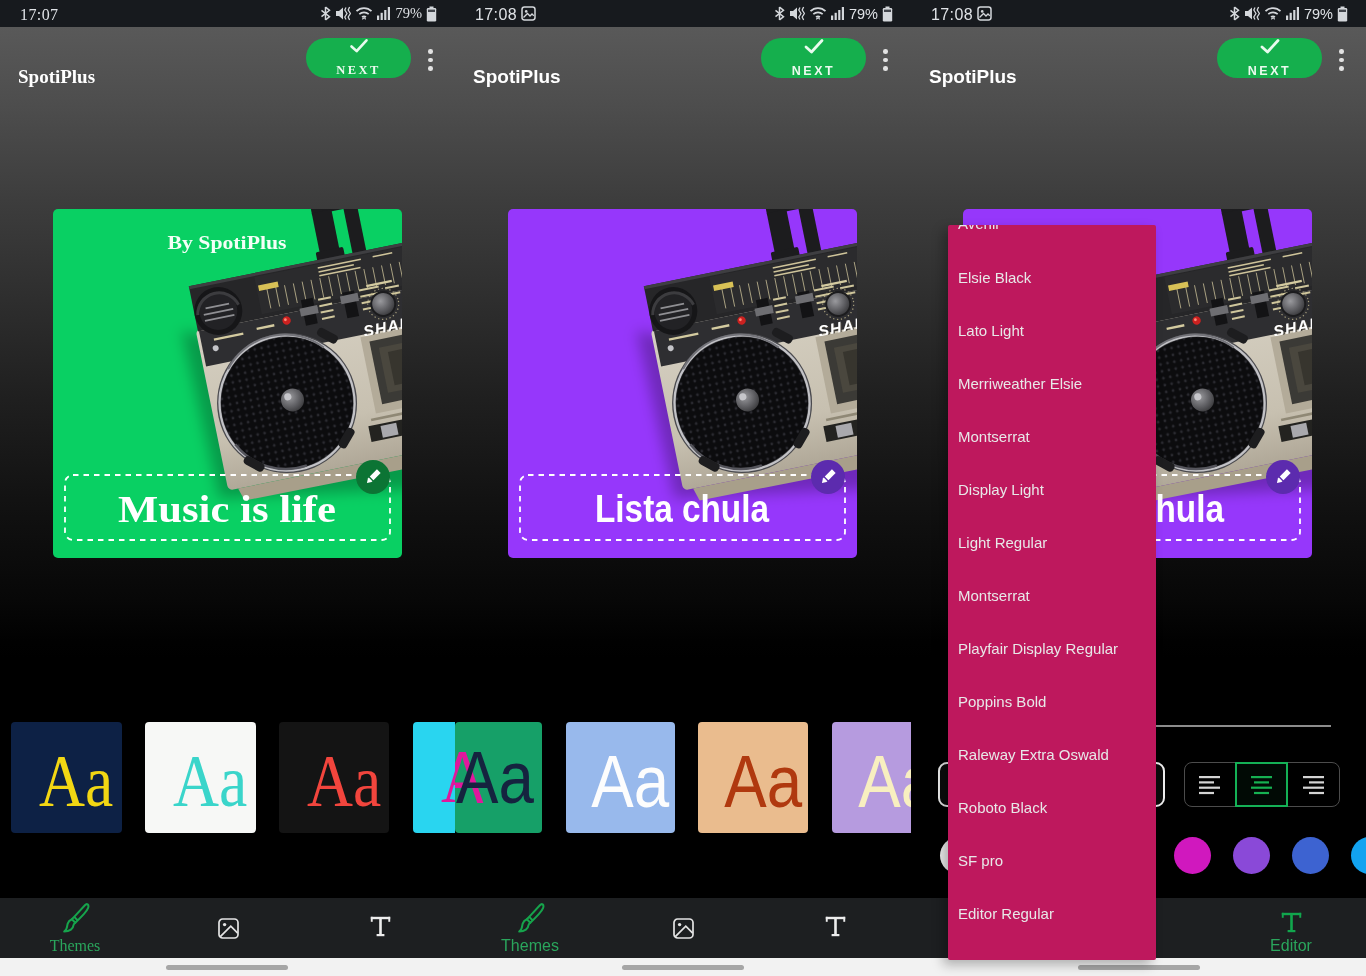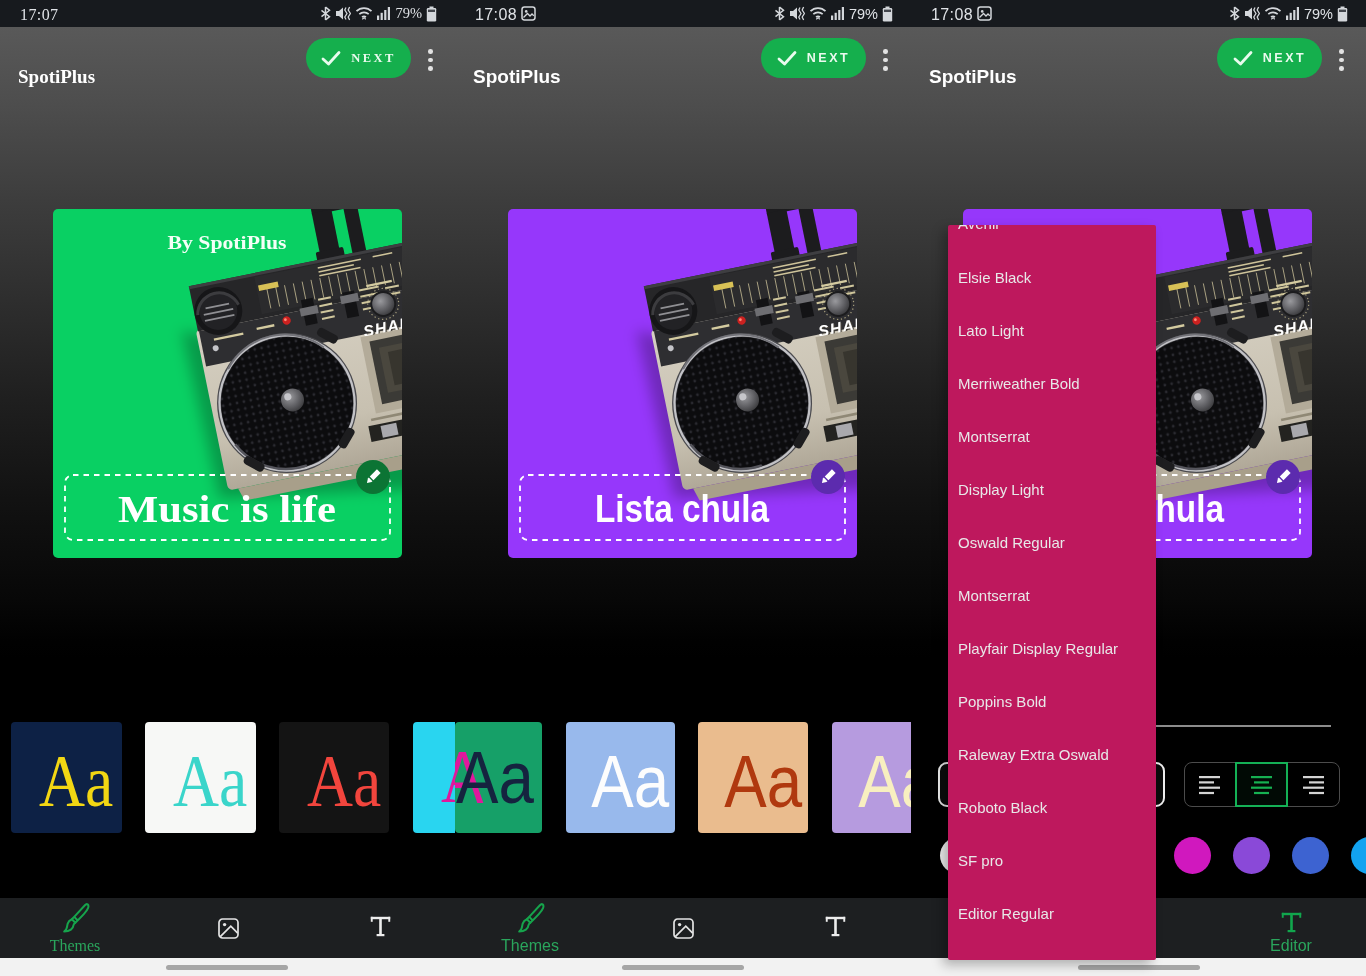--- a/index.html
+++ b/index.html
@@ -12,21 +12,21 @@
   #s3 { left:911px; width:455px; }
   .grad { position:absolute; left:0; top:27px; width:100%; height:633px;
     background:linear-gradient(180deg,#595959 0%,#4e4e4e 11.5%,#3d3d3d 27.3%,#2e2e2e 43.1%,#1f1f1f 58.9%,#121212 74.7%,#070707 90.5%,#010101 97%,#000 100%); }
   .sbar { position:absolute; left:0; top:0; width:100%; height:27px; background:#171a1e; color:#dfe2e6; }
   .sbar .time { position:absolute; left:20px; top:6px; font-size:16px; letter-spacing:0.4px; }
   .sbar .right { position:absolute; right:18px; top:0; height:27px; display:flex; align-items:center; gap:4px; }
   .sbar .pct { font-size:14.5px; }
   .abar { position:absolute; left:0; top:27px; width:100%; height:61px; }
   .abar .title { position:absolute; left:18px; top:18px; font-size:19px; font-weight:bold; color:#fff;margin-top:21px; }
   .next { position:absolute; left:306px; top:11px; width:105px; height:40px; border-radius:20px;
-    background:#15af4d; display:flex; align-items:center; justify-content:center; gap:10px; }
+    background:#15af4d; display:flex; align-items:center; justify-content:center; gap:10px;flex-direction:column; }
   .next span { color:#eafaee; font-size:12.5px; font-weight:bold; letter-spacing:2.5px; }
   .dots { position:absolute; left:428px; top:22px; width:5px; height:22px; }
   .dots i { position:absolute; left:0; width:4.6px; height:4.6px; border-radius:50%; background:#e2e2e2; }
   .cover { position:absolute; left:53px; top:209px; width:349px; height:349px; }
   
   .card { position:absolute; top:722px; height:111px; border-radius:4px; overflow:hidden;
     display:flex; align-items:center; justify-content:center; }
   .card span { font-size:74px; display:inline-block; transform:scaleX(0.86); transform-origin:center; margin-top:8px; position:relative; left:10px; }
   
   .nav { position:absolute; left:0; top:898px; width:100%; height:60px; background:#1d1f21; }
@@ -560,24 +560,24 @@
   </div>
   <div class="gest">
         <i style="left:167px"></i>
       </div>
 
   <div style="position:absolute;left:37px;top:225px;width:208px;height:735px;background:#be185d;border-radius:2px;box-shadow:-5px 5px 12px rgba(0,0,0,0.28);overflow:hidden">
     <div style="position:relative;color:#e8e8e8;font-size:15px">
       <div style="position:absolute;left:10px;top:-10px">Avenir</div>
       <div style="position:absolute;left:10px;top:44px">Elsie Black</div>
       <div style="position:absolute;left:10px;top:97px">Lato Light</div>
-      <div style="position:absolute;left:10px;top:150px">Merriweather Bold</div>
+      <div style="position:absolute;left:10px;top:150px">Merriweather Elsie</div>
       <div style="position:absolute;left:10px;top:203px">Montserrat</div>
       <div style="position:absolute;left:10px;top:256px">Display Light</div>
-      <div style="position:absolute;left:10px;top:309px">Oswald Regular</div>
+      <div style="position:absolute;left:10px;top:309px">Light Regular</div>
       <div style="position:absolute;left:10px;top:362px">Montserrat</div>
       <div style="position:absolute;left:10px;top:415px">Playfair Display Regular</div>
       <div style="position:absolute;left:10px;top:468px">Poppins Bold</div>
       <div style="position:absolute;left:10px;top:521px">Raleway Extra Oswald</div>
       <div style="position:absolute;left:10px;top:574px">Roboto Black</div>
       <div style="position:absolute;left:10px;top:627px">SF pro</div>
       <div style="position:absolute;left:10px;top:680px">Editor Regular</div>
     </div>
   </div>
 </div>

